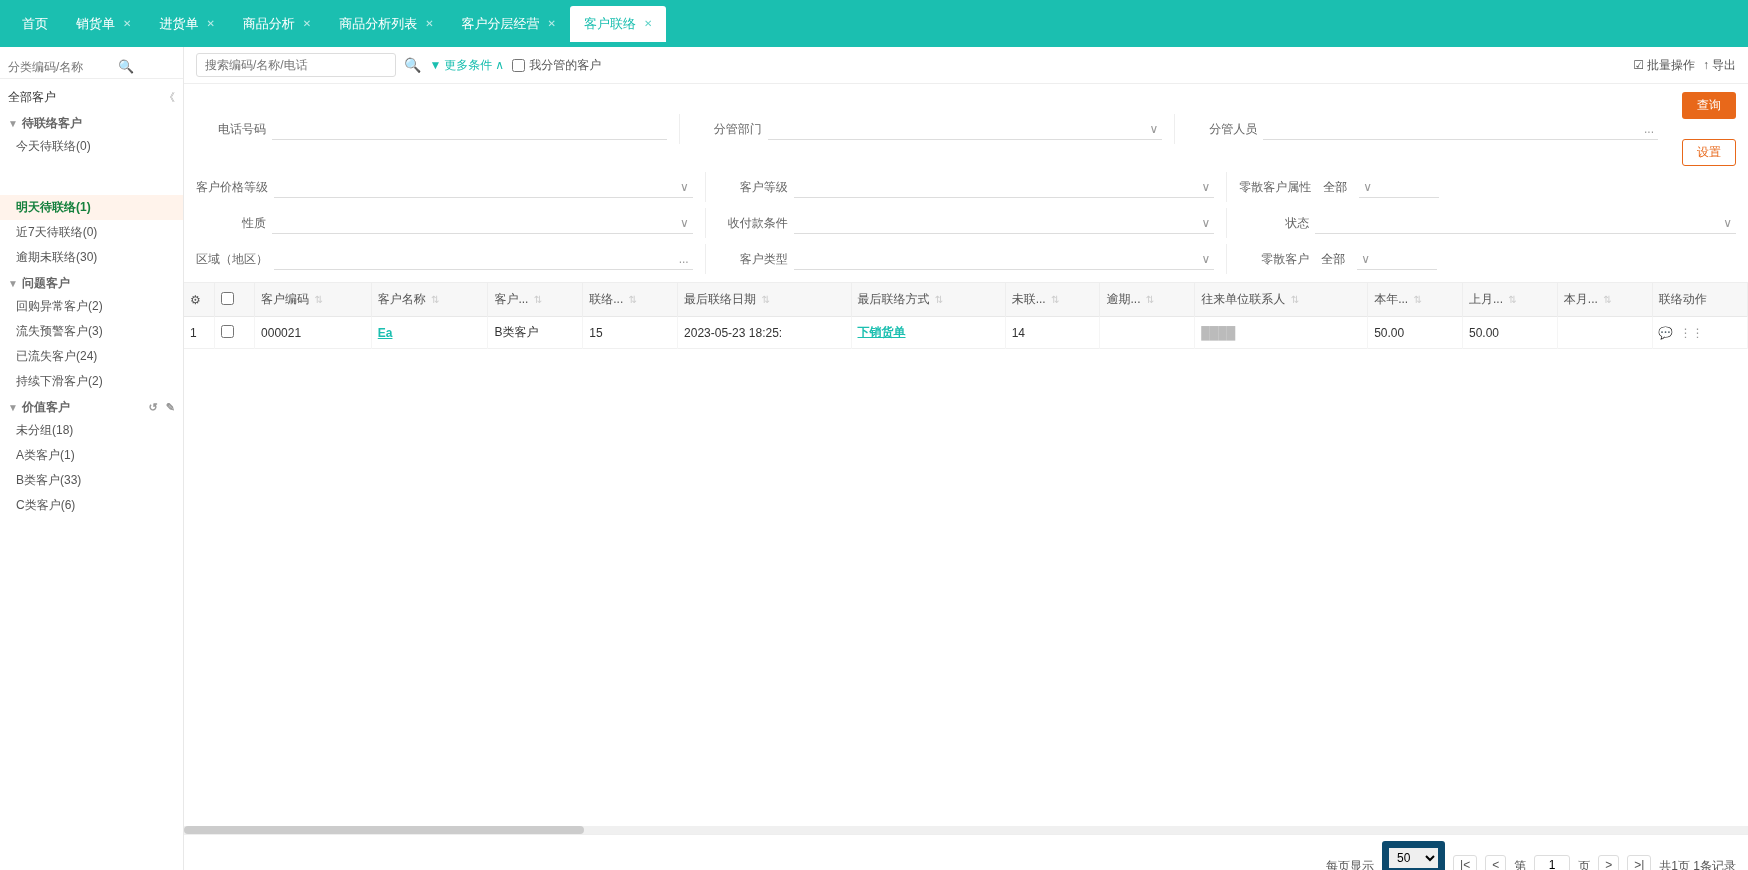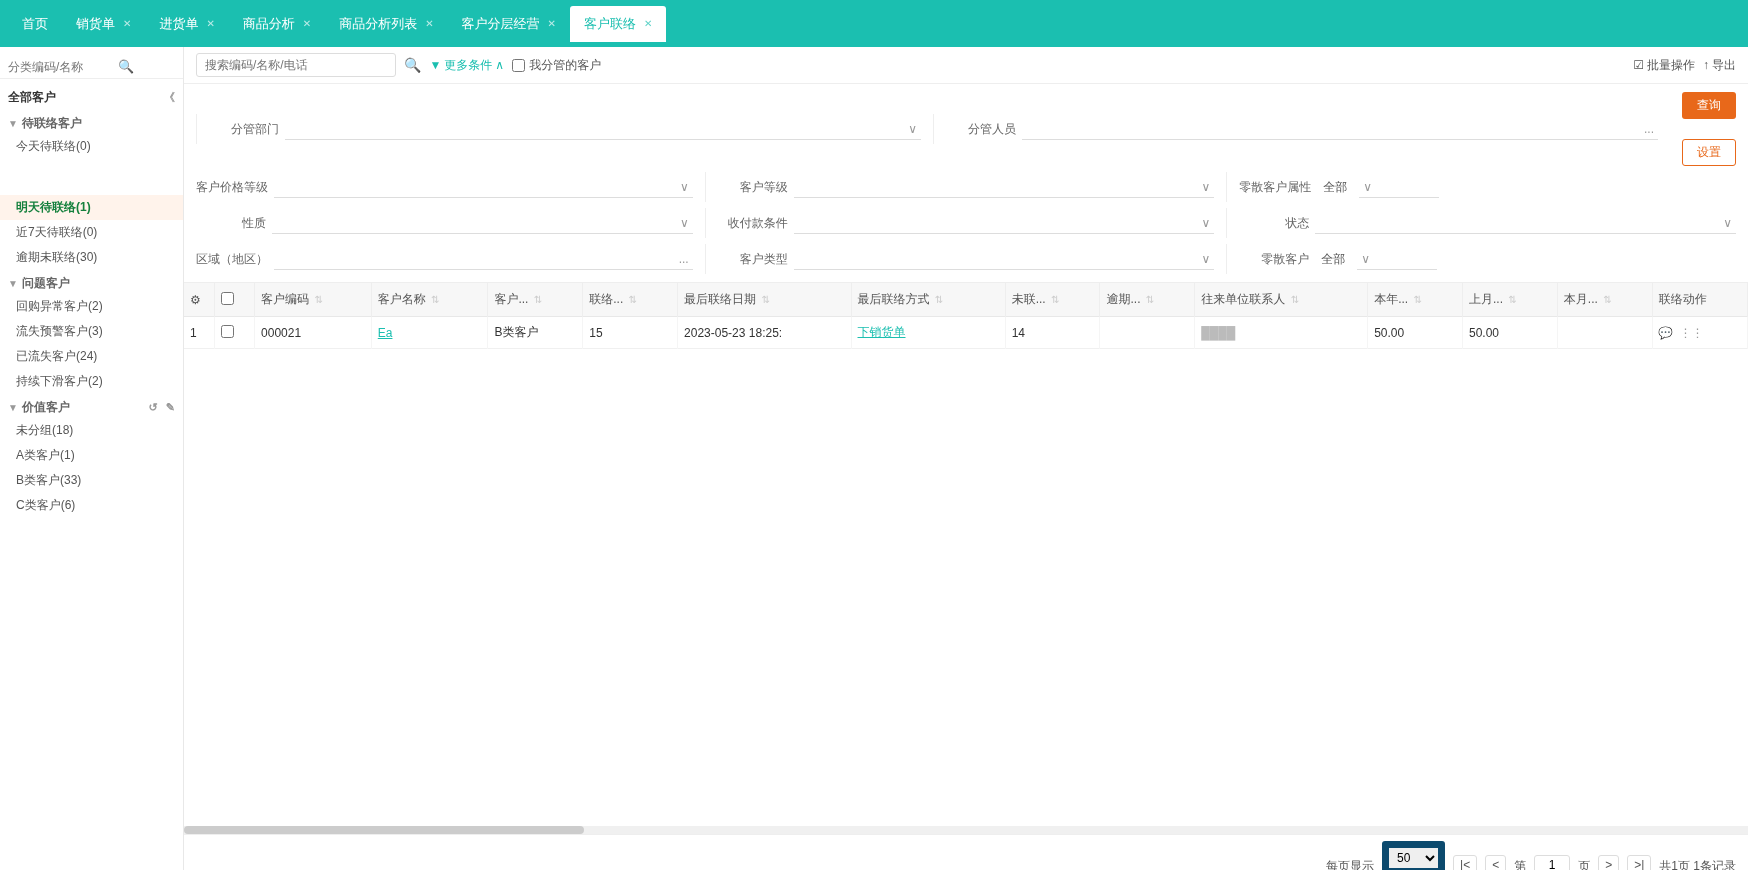--- a/index.html
+++ b/index.html
@@ -55,21 +55,21 @@
       border: none;
       outline: none;
       font-size: 12px;
       width: 110px;
       color: #999;
     }
     .sidebar-search .search-icon { color: #999; font-size: 13px; cursor: pointer; }
 
     .sidebar-section-title {
       padding: 4px 8px;
-      font-weight: bold;
+      font-weight: normal;
       color: #333;
       display: flex;
       align-items: center;
       justify-content: space-between;
     }
     .sidebar-section-title .collapse-icon { color: #999; font-size: 11px; cursor: pointer; }
     .sidebar-item {
       padding: 4px 8px 4px 16px;
       cursor: pointer;
       color: #555;
@@ -273,21 +273,21 @@
     thead th .col-sort { color: #ccc; font-size: 10px; margin-left: 2px; }
     tbody tr {
       border-bottom: 1px solid #f0f0f0;
     }
     tbody td {
       padding: 7px 6px;
       color: #333;
       white-space: nowrap;
       border-right: 1px solid #f5f5f5;
     }
-    .link-text { color: #1bbfb0; cursor: pointer; text-decoration: underline; }
+    .link-text { color: #1bbfb0; cursor: pointer; text-decoration: underline; font-weight: bold; }
     .row-actions { display: flex; gap: 6px; color: #999; }
     .row-actions span { cursor: pointer; }
 
     
     .table-footer {
       background: #fff;
       border-top: 1px solid #eee;
       padding: 6px 12px;
       display: flex;
       align-items: flex-end;
@@ -453,20 +453,24 @@
         <button class="btn-export">
           <span>↑</span>
           <span>导出</span>
         </button>
       </div>
     </div>
 
     <div class="adv-filter">
 
       <div class="adv-filter-row">
+        <div class="adv-field">
+          <span class="adv-field-label">电话号码</span>
+          <input class="adv-field-input" type="text" value="" style="">
+        </div>
         <div class="adv-divider"></div>
         <div class="adv-field">
           <span class="adv-field-label">分管部门</span>
           <div class="adv-field-select">
             <span></span>
             <span class="chevron">∨</span>
           </div>
         </div>
         <div class="adv-divider"></div>
         <div class="adv-field">

